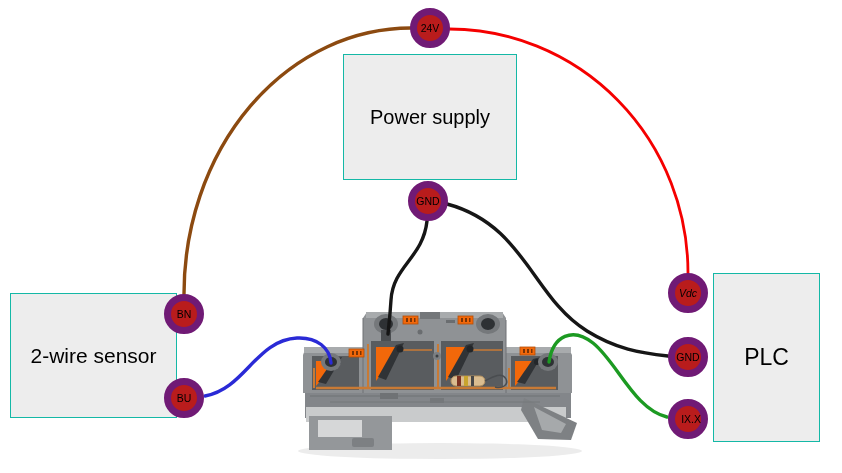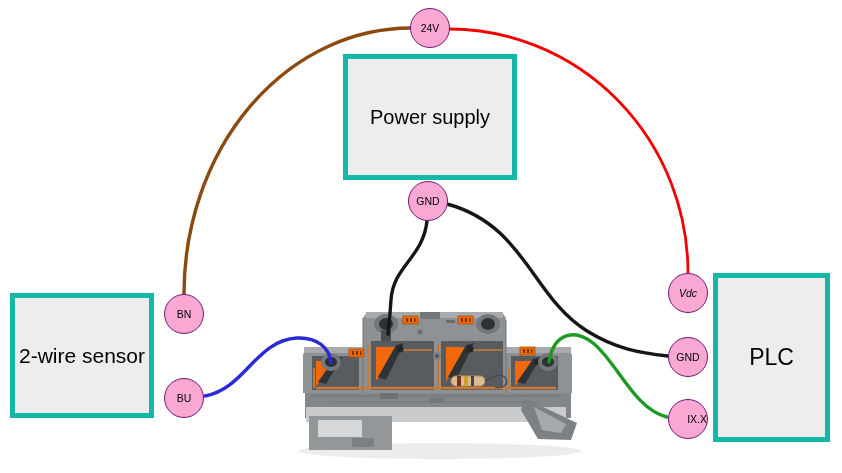--- a/index.html
+++ b/index.html
@@ -13,37 +13,37 @@
   }
   .wire-layer {
     position: absolute;
     left: 0; top: 0;
     width: 842px; height: 473px;
     z-index: 1;
   }
   .box {
     position: absolute;
     background: #ededed;
-    border: 5px solid #14b8a6;
+    border: 1px solid #14b8a6;
     display: flex;
     align-items: center;
     justify-content: center;
     color: #000;
     z-index: 2;
     box-sizing: border-box;
   }
   .box-power { left: 343px; top: 54px; width: 174px; height: 126px; font-size: 20px; }
-  .box-sensor { left: 10px; top: 293px; width: 144px; height: 125px; font-size: 21px; text-align: center; }
-  .box-plc { left: 713px; top: 273px; width: 117px; height: 169px; font-size: 23px; }
+  .box-sensor { left: 10px; top: 293px; width: 167px; height: 125px; font-size: 21px; text-align: center; }
+  .box-plc { left: 713px; top: 273px; width: 107px; height: 169px; font-size: 23px; }
   .node {
     position: absolute;
     width: 40px; height: 40px;
     border-radius: 50%;
-    background: #f9a8d4;
-    border: 1px solid #701a75;
+    background: #b91c1c;
+    border: 7px solid #701a75;
     display: flex;
     align-items: center;
     justify-content: center;
     font-size: 10.5px;
     color: #000;
     z-index: 3;
     box-sizing: border-box;
   }
   .node-24v     { left: 410px; top: 8px; }
   .node-ps-gnd  { left: 408px; top: 181px; }

